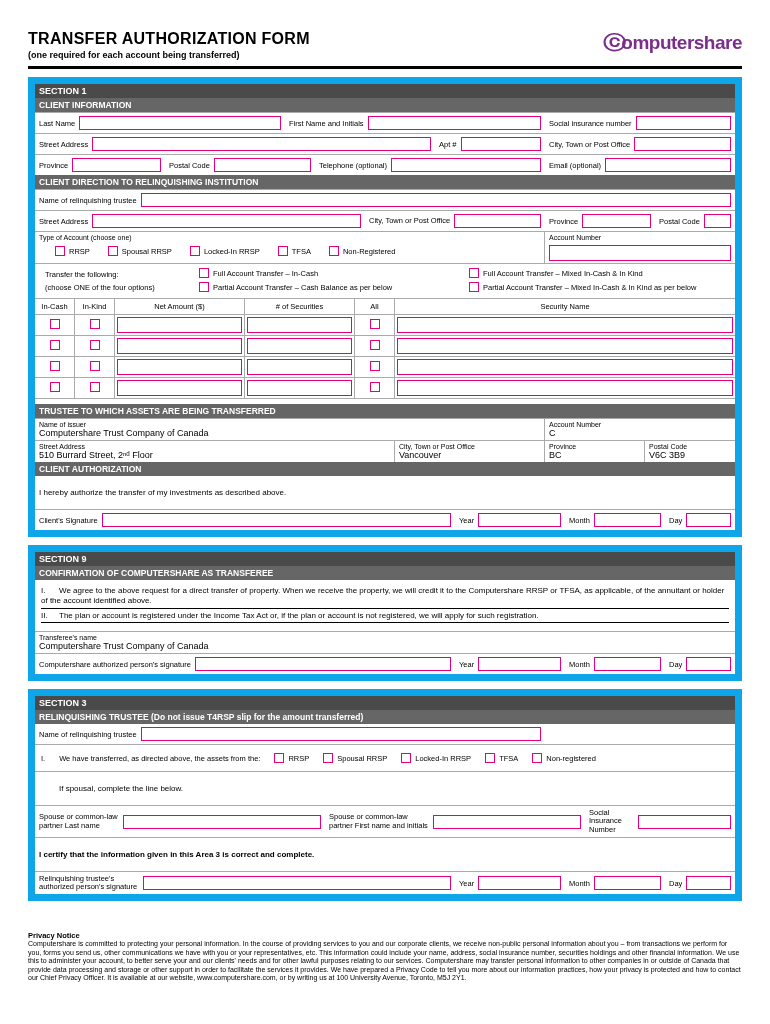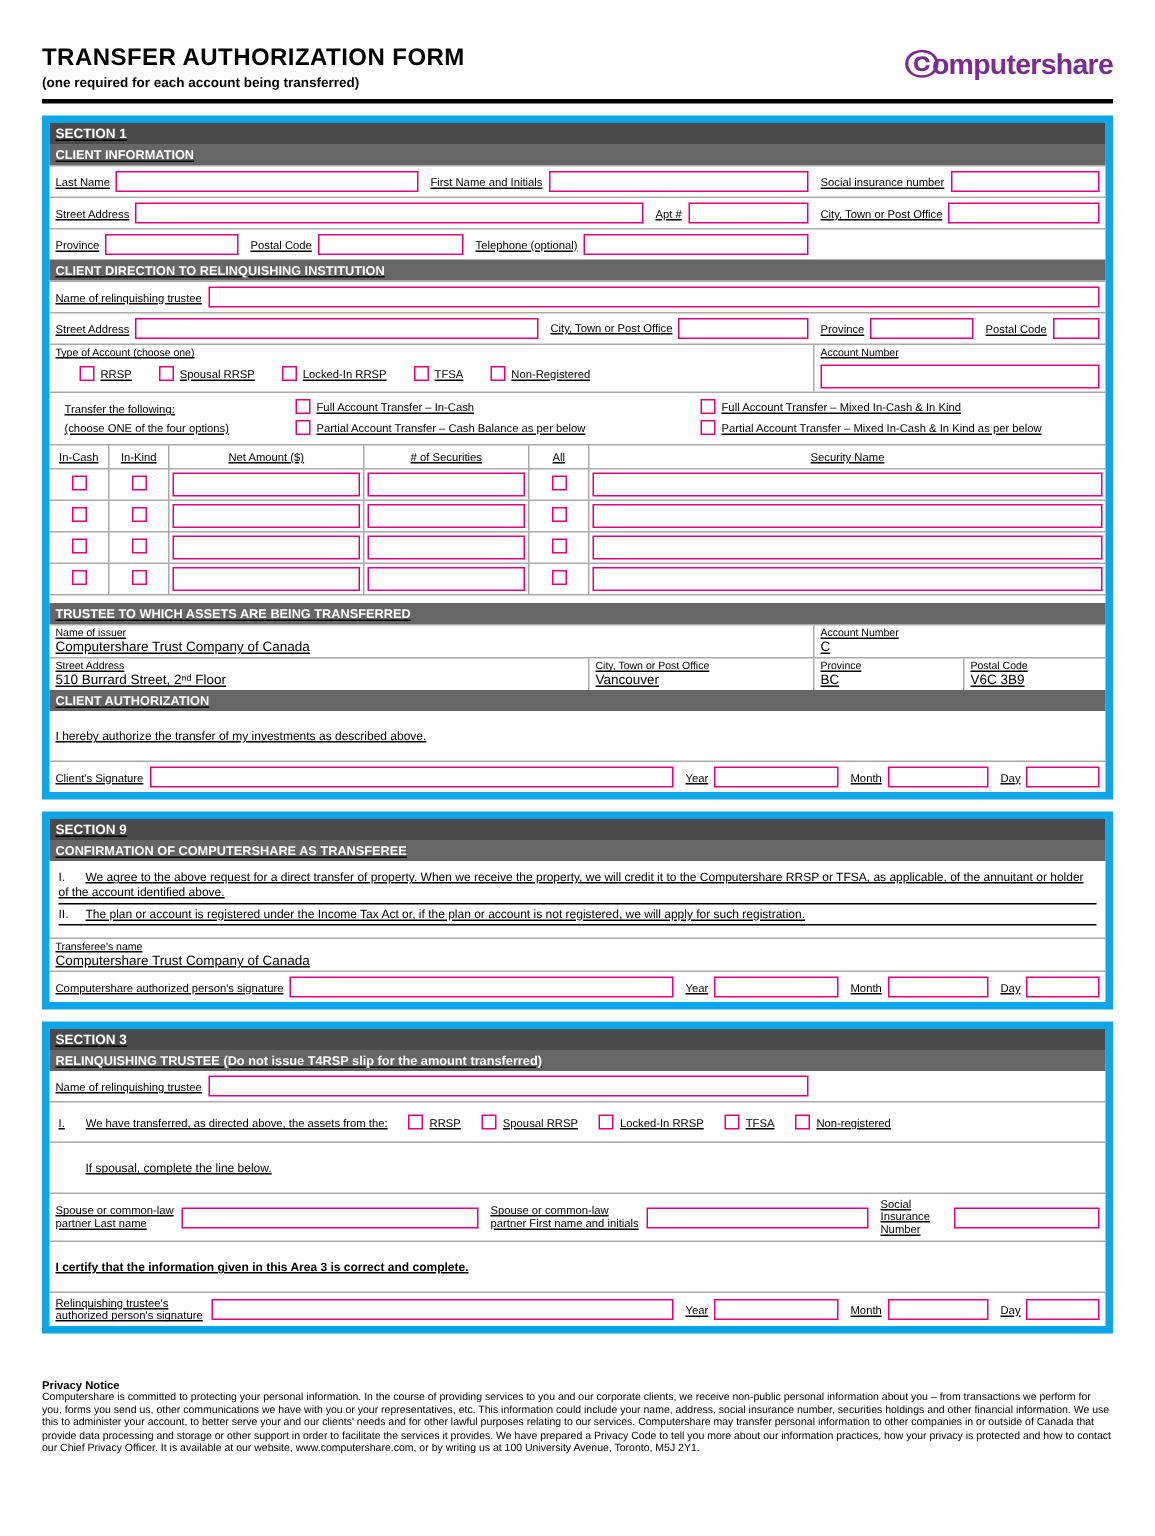--- a/index.html
+++ b/index.html
@@ -2,21 +2,21 @@
 <html><head>
 <meta charset="utf-8">
 <style>
   * { box-sizing: border-box; margin: 0; padding: 0; }
   body { font-family: Arial, sans-serif; font-size: 8px; background: #fff; width: 770px; margin: 0 auto; padding: 30px 28px; color: #000; }
   .header { display: flex; justify-content: space-between; align-items: flex-start; border-bottom: 3px solid #000; padding-bottom: 6px; margin-bottom: 8px; }
   .title-block h1 { font-size: 16px; font-weight: bold; letter-spacing: 0.3px; }
   .title-block .subtitle { font-size: 9px; font-weight: bold; margin-top: 2px; }
   .logo { font-size: 19px; font-weight: bold; color: #7b2d8e; letter-spacing: -0.5px; }
   .logo .c-mark { display: inline-block; transform: scaleX(1.2); margin-right: -2px; }
-  .form-box { border: 5px solid #0ea5e9; margin-bottom: 8px; text-decoration: underline; }
+  .form-box { border: 7px solid #0ea5e9; margin-bottom: 8px; }
   .section-head { background: #4a4a4a; color: #fff; font-weight: bold; font-size: 9px; padding: 2px 4px; }
   .sub-head { background: #666; color: #fff; font-weight: bold; font-size: 8.5px; padding: 2px 4px; }
   .row { display: flex; border-top: 1px solid #aaa; }
   .row:first-child { border-top: none; }
   .cell { display: flex; align-items: center; padding: 3px 4px; gap: 4px; }
   .label { font-size: 7.5px; white-space: nowrap; }
   .input { border: 1px solid #e6007e; height: 14px; flex: 1; min-width: 20px; background: #fff; }
   .checkbox { border: 1px solid #e6007e; width: 10px; height: 10px; flex-shrink: 0; background: #fff; }
   .table-head { display: flex; border-top: 1px solid #aaa; }
   .th { font-size: 7.5px; text-align: center; padding: 3px 2px; border-right: 1px solid #aaa; }
@@ -86,20 +86,24 @@
         <div class="input"></div>
       </div>
     <div class="cell" style="flex:0 0 150px">
         <span class="label">Postal Code</span>
         <div class="input"></div>
       </div>
     <div class="cell" style="flex:0 0 230px">
         <span class="label">Telephone (optional)</span>
         <div class="input"></div>
       </div>
+    <div class="cell" style="flex:1">
+        <span class="label">Email (optional)</span>
+        <div class="input"></div>
+      </div>
   </div>
 
   <div class="sub-head">CLIENT DIRECTION TO RELINQUISHING INSTITUTION</div>
 
   <div class="row">
     <div class="cell" style="flex:1">
         <span class="label">Name of relinquishing trustee</span>
         <div class="input"></div>
       </div>
   </div>

